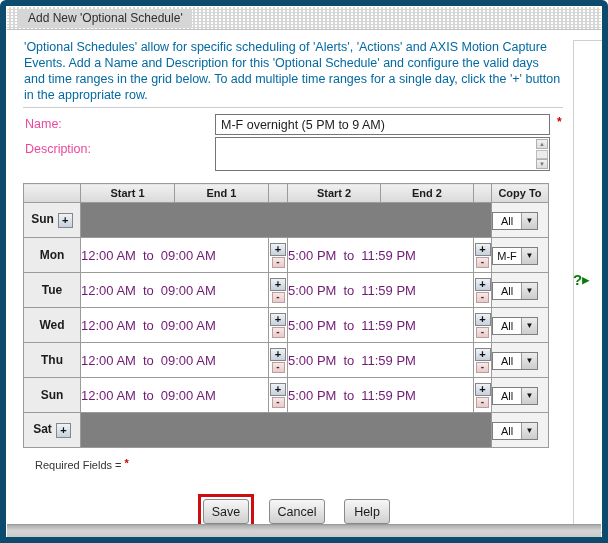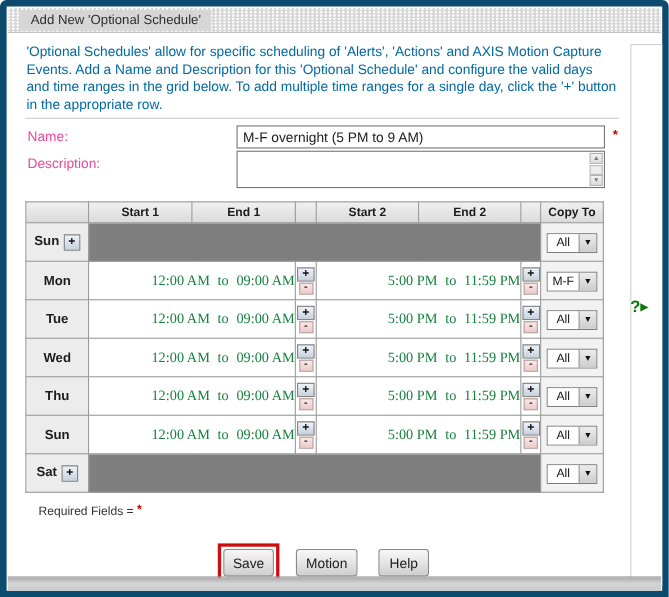--- a/index.html
+++ b/index.html
@@ -74,24 +74,24 @@
   table.sched th {
     height:19px; background:linear-gradient(#f0f0f0,#dadada);
     font-size:11px; font-weight:bold; color:#1c1c1c; text-align:center;
   }
   th.no-cell { border:none; background:#fff; }
   table.sched tr.day-row { height:35px; }
   td.day-cell {
     background:#ececec; font-size:12px; font-weight:bold; color:#1c1c1c;
     text-align:center; vertical-align:middle;
   }
-  td.time-cell { background:#fff; text-align:right; vertical-align:middle; font-size:13px; color:#15803d;font-family:Liberation Serif, serif; }
+  td.time-cell { background:#fff; text-align:left; vertical-align:middle; font-size:13px; color:#701a75; }
   td.time-cell .to-word { display:inline-block; margin:0 7px; }
   td.pm-cell { background:#fff; vertical-align:middle; padding:0; }
-  td.copy-cell { background:#f2f2f2; text-align:center; vertical-align:middle; }
+  td.copy-cell { background:#f2f2f2; text-align:left; vertical-align:middle; }
   td.inactive-cell { background:#7f7f7f; }
 
   .pm-stack { display:flex; flex-direction:column; align-items:center; gap:1px; }
   .btn-plus {
     width:16px; height:13px; border:1px solid #868686;
     background:linear-gradient(#eef3f8,#c7d1dd);
     font-size:11px; line-height:10px; font-weight:bold; color:#111; text-align:center; cursor:pointer;
   }
   .btn-minus {
     width:13px; height:11px; border:1px solid #b9a0a0;
@@ -365,21 +365,21 @@
     </tbody>
       </table>
 
     <div class="required-note">
       <span>Required Fields = </span><span class="star">*</span>
     </div>
 
     <div class="save-highlight">
       <button class="btn">Save</button>
     </div>
-    <button class="btn cancel-btn">Motion</button>
+    <button class="btn cancel-btn">Cancel</button>
     <button class="btn help-btn">Help</button>
 
     <div class="side-panel"></div>
     <div class="help-icon">
       <span>?</span><span class="arrow">▶</span>
     </div>
 
   </div>
 
   <div class="bottom-strip"></div>

